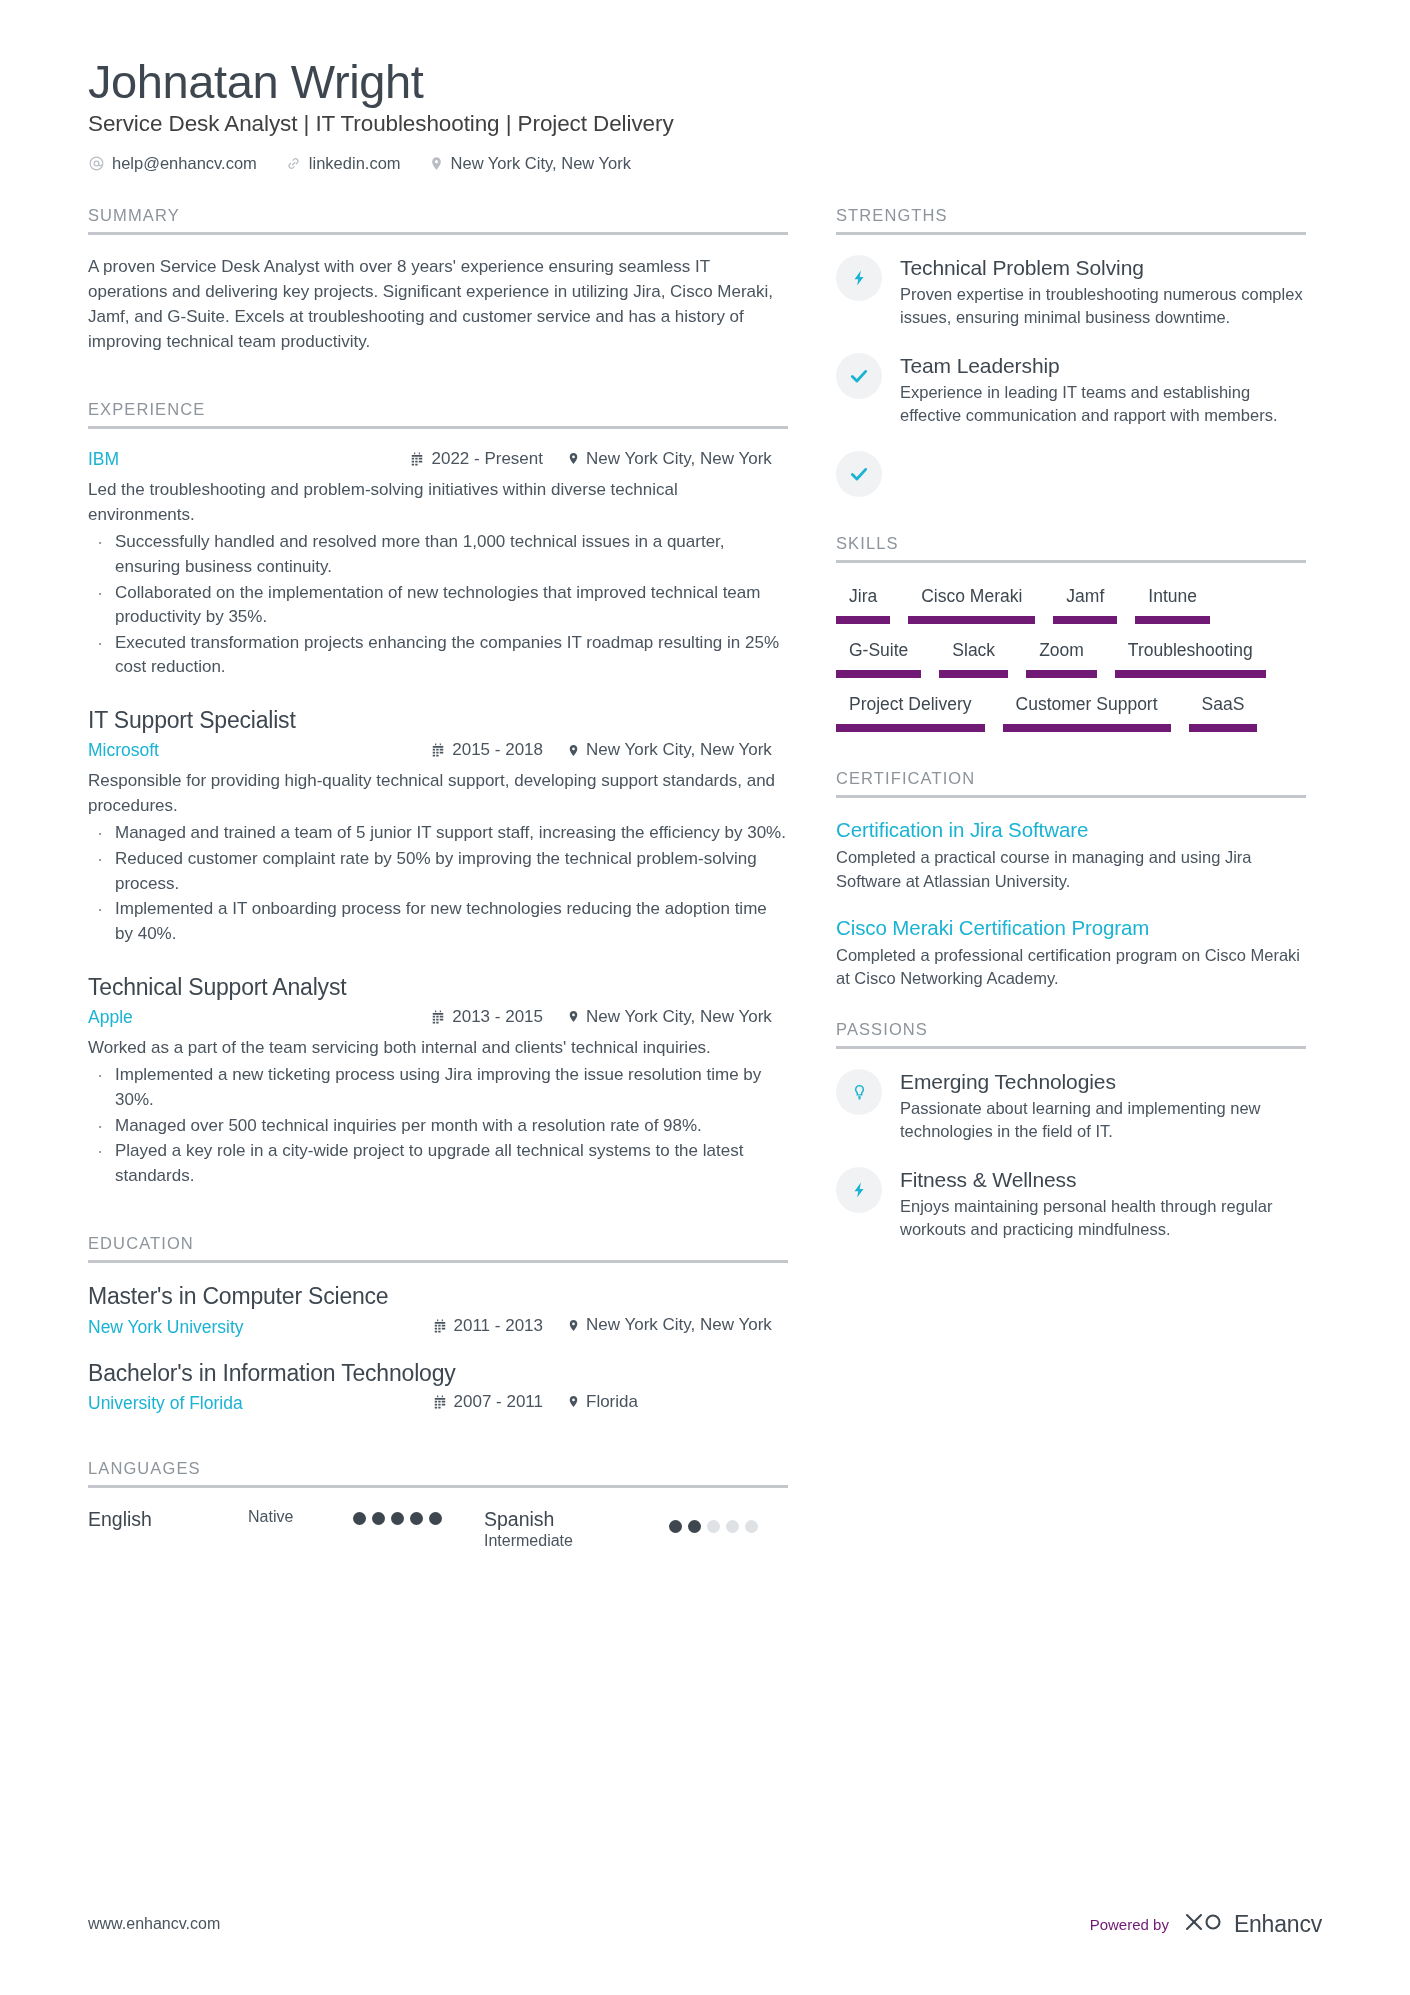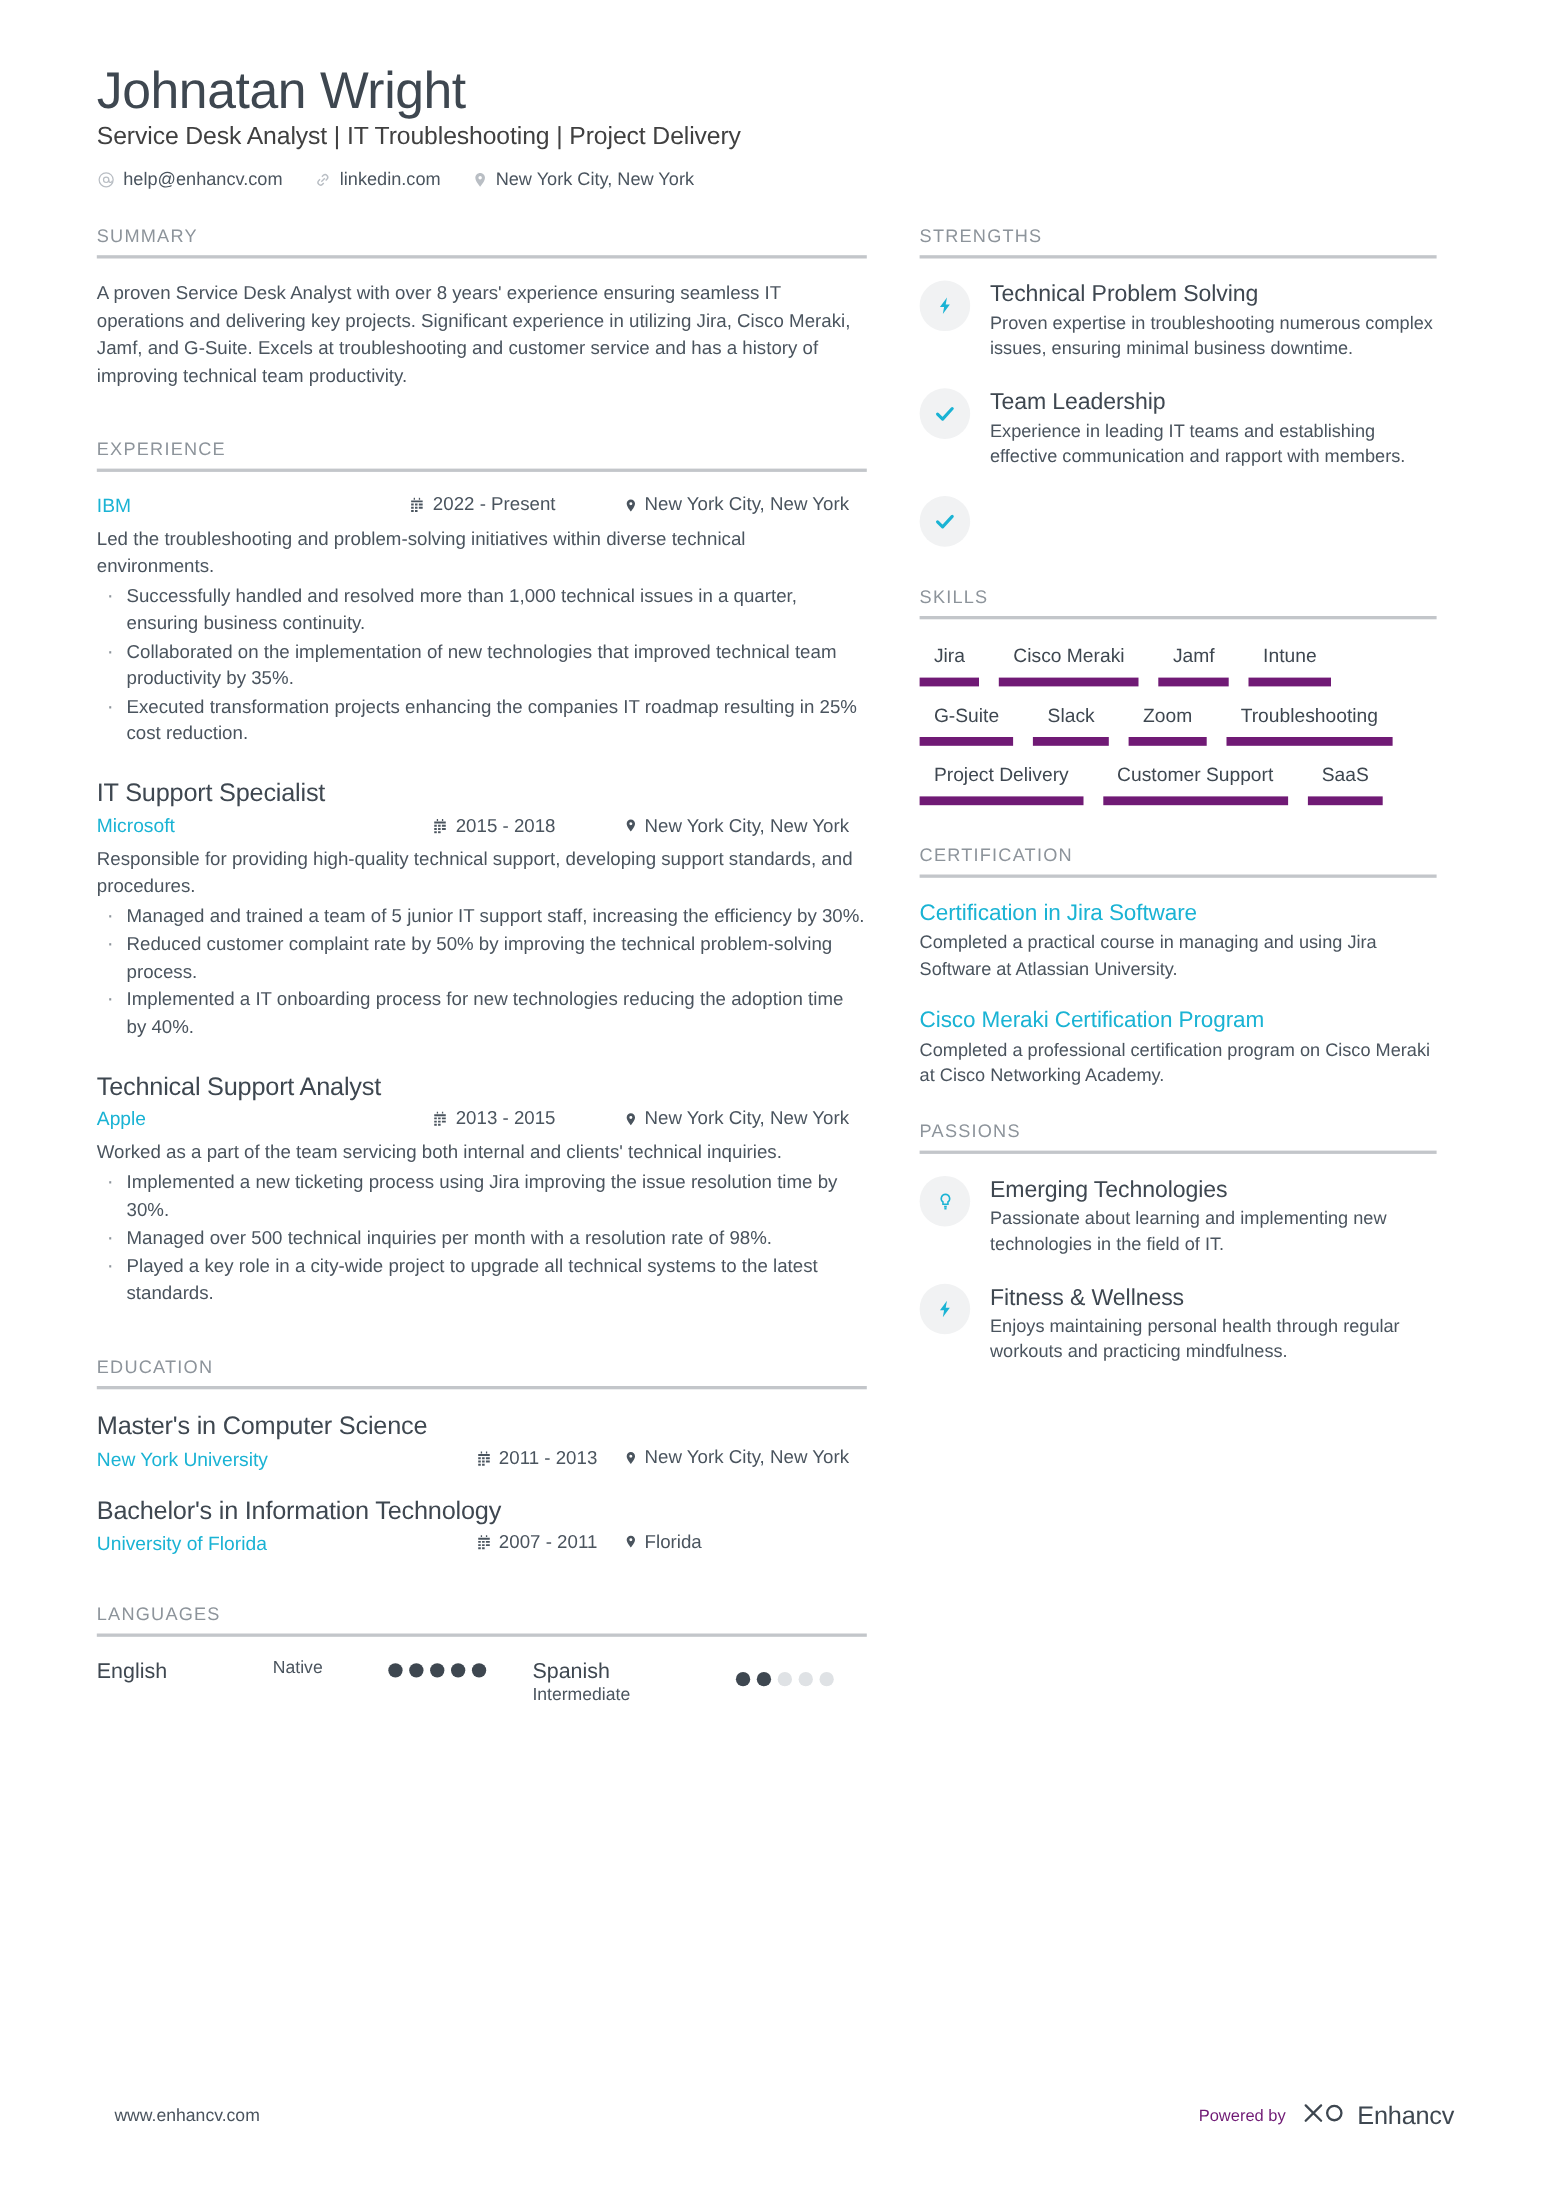--- a/index.html
+++ b/index.html
@@ -71,25 +71,24 @@
   .job:last-child { margin-bottom: 0; }
   .job-title {
     font-size: 23px;
     font-weight: 400;
     color: #3e4750;
     letter-spacing: -0.2px;
     margin-bottom: 6px;
   }
   .job-meta {
     display: flex;
-    align-items: center;
+    align-items: flex-start;
     font-size: 17px;
     color: #4a545e;
     margin-bottom: 8px;
-    gap: 38px;
   }
   .job-company { color: #1ab3d4; font-size: 17.5px; }
   .meta-date { display: flex; align-items: center; gap: 7px; margin-left: auto; }
   .meta-loc  { display: flex; align-items: center; gap: 6px; width: 245px; justify-content: flex-start; padding-left: 24px; }
   .meta-ico { color: #4a545e; display: inline-flex; }
   .job-desc { font-size: 17px; line-height: 1.45; color: #4a545e; }
   ul.bullets { list-style: none; margin-top: 3px; }
   ul.bullets li {
     position: relative;
     padding-left: 27px;
@@ -165,21 +164,21 @@
   .cert-title { font-size: 20.5px; color: #1ab3d4; margin-bottom: 4px; font-weight: 400; letter-spacing: -0.1px; }
   .cert-desc { font-size: 16.5px; line-height: 1.4; color: #4a545e; }
 
   .gap-lg { height: 45px; }
   .gap-md { height: 37px; }
   .gap-sm { height: 30px; }
 
   
   .footer {
     position: absolute;
-    left: 16px; right: 0; bottom: 56px;
+    left: 0; right: 0; bottom: 56px;
     padding: 0 88px;
     display: flex;
     align-items: center;
     justify-content: space-between;
   }
   .footer-url { font-size: 16px; color: #4a545e; }
   .footer-right { display: flex; align-items: center; gap: 14px; }
   .powered { font-size: 15px; color: #701a75; font-weight: 400; }
   .brand { display: flex; align-items: center; gap: 9px; }
   .brand-name { font-size: 23px; color: #3e4750; letter-spacing: -0.2px; }

